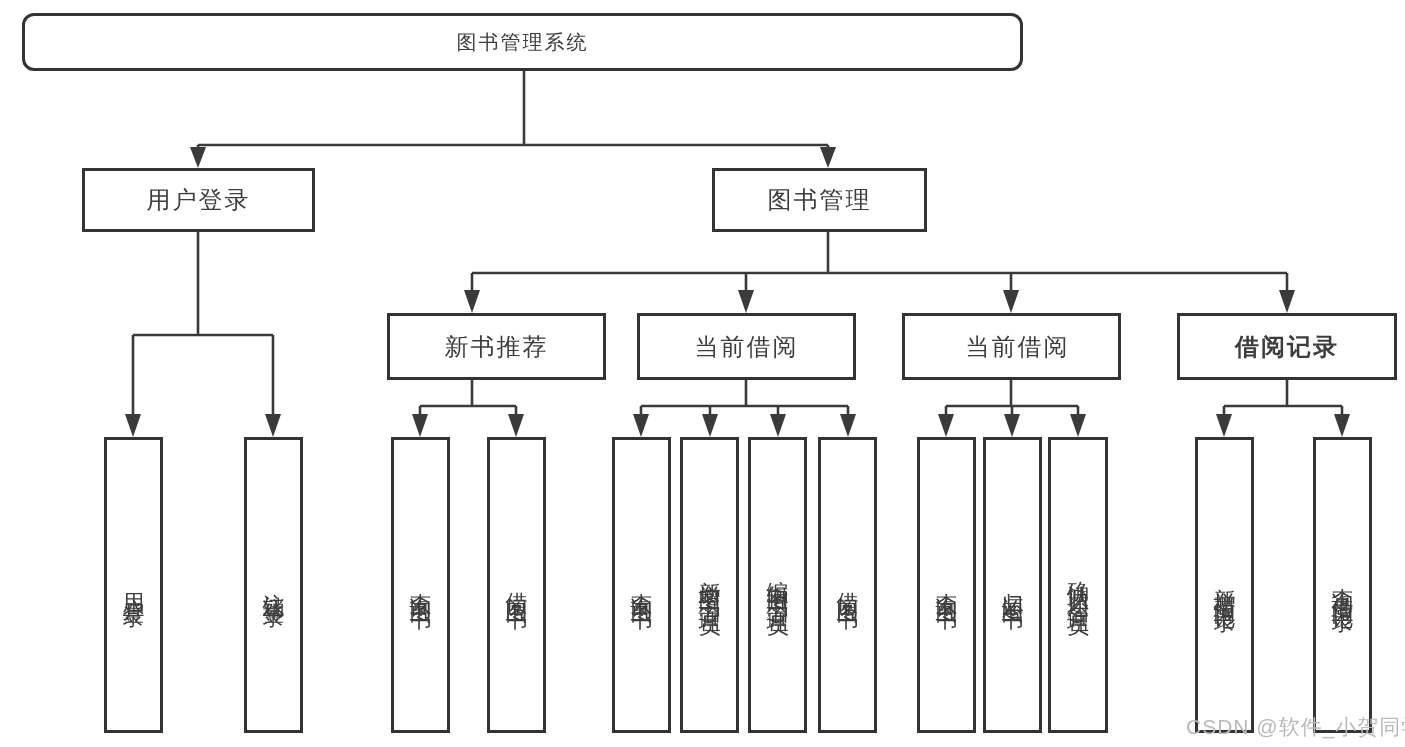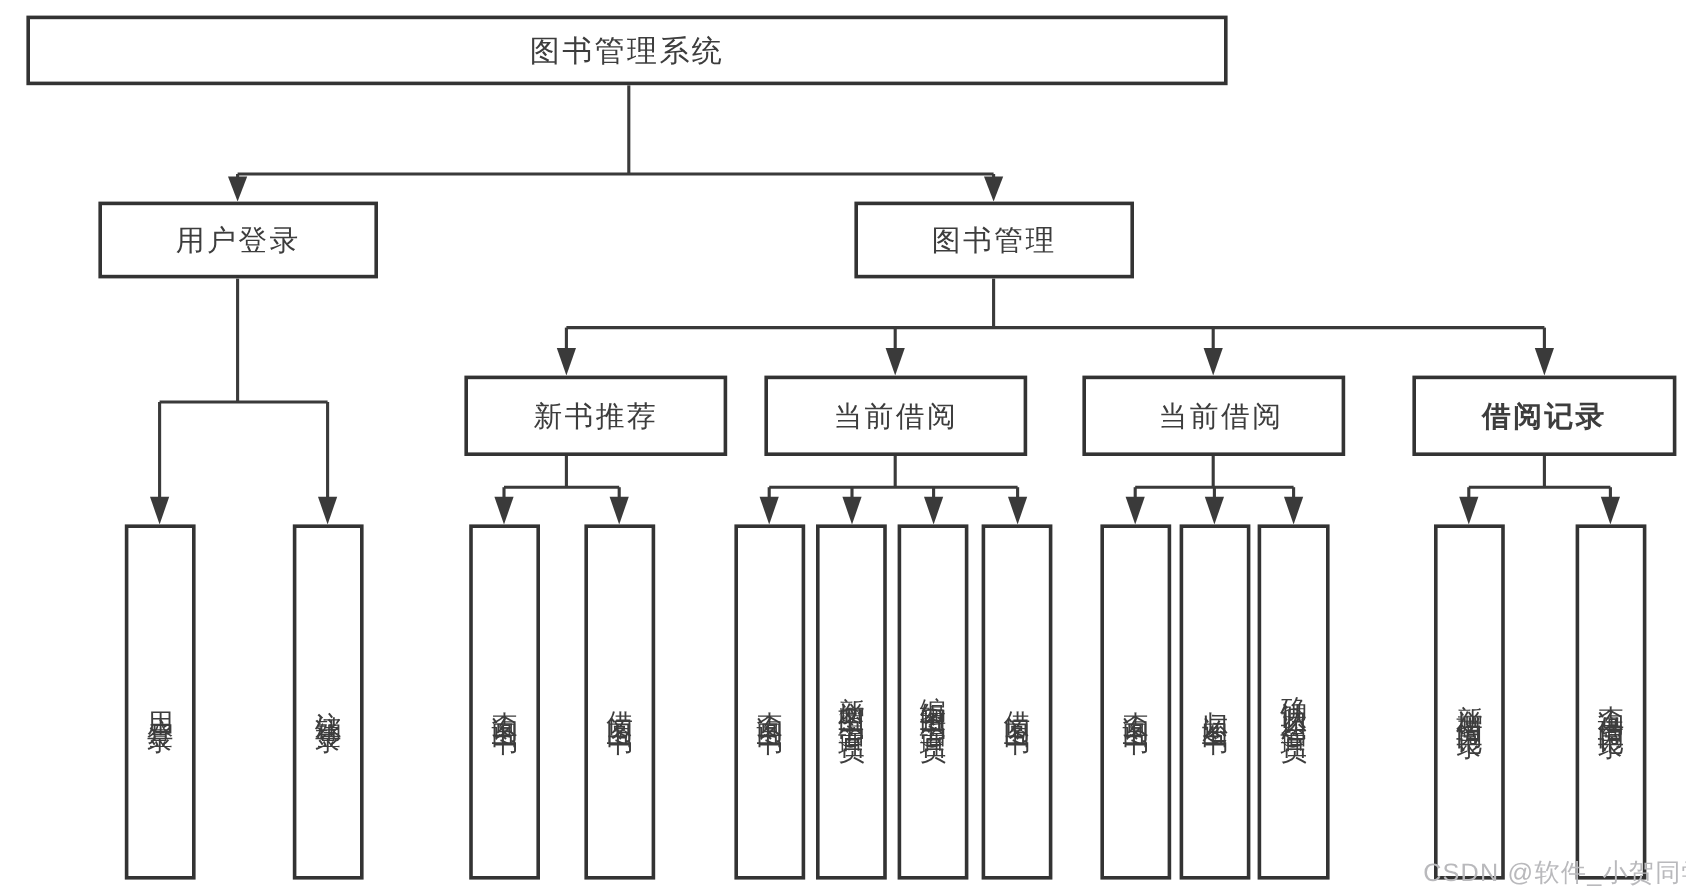--- a/index.html
+++ b/index.html
@@ -31,22 +31,23 @@
     align-items: center;
     justify-content: center;
     color: #3d3d3d;
   }
   .box.h-label {
     font-size: 24px;
     letter-spacing: 2px;
     white-space: nowrap;
   }
   .box.root-box {
-    font-size: 25px;
+    font-size: 20px;
     letter-spacing: 2px;
+    border-radius: 12px;
   }
   .box.leaf {
     top: 437px;
     width: 59px;
     height: 296px;
   }
   .leaf .v-text {
     writing-mode: vertical-rl;
     text-orientation: mixed;
     font-size: 22px;
@@ -141,21 +142,21 @@
     </g>
   </svg>
 
   <div class="box root-box" style="left:22px; top:13px; width:1001px; height:58px;">
     <span>图书管理系统</span>
   </div>
 
   <div class="box h-label" style="left:82px; top:168px; width:233px; height:64px;">
     <span>用户登录</span>
   </div>
-  <div class="box h-label" style="left:712px; top:168px; width:233px; height:64px;">
+  <div class="box h-label" style="left:712px; top:168px; width:215px; height:64px;">
     <span>图书管理</span>
   </div>
 
   <div class="box h-label" style="left:363px; top:313px; width:219px; height:67px;margin-left:24px;">
     <span>新书推荐</span>
   </div>
   <div class="box h-label" style="left:637px; top:313px; width:219px; height:67px;">
     <span>当前借阅</span>
   </div>
   <div class="box h-label" style="left:902px; top:313px; width:219px; height:67px;padding-left:12px;">

